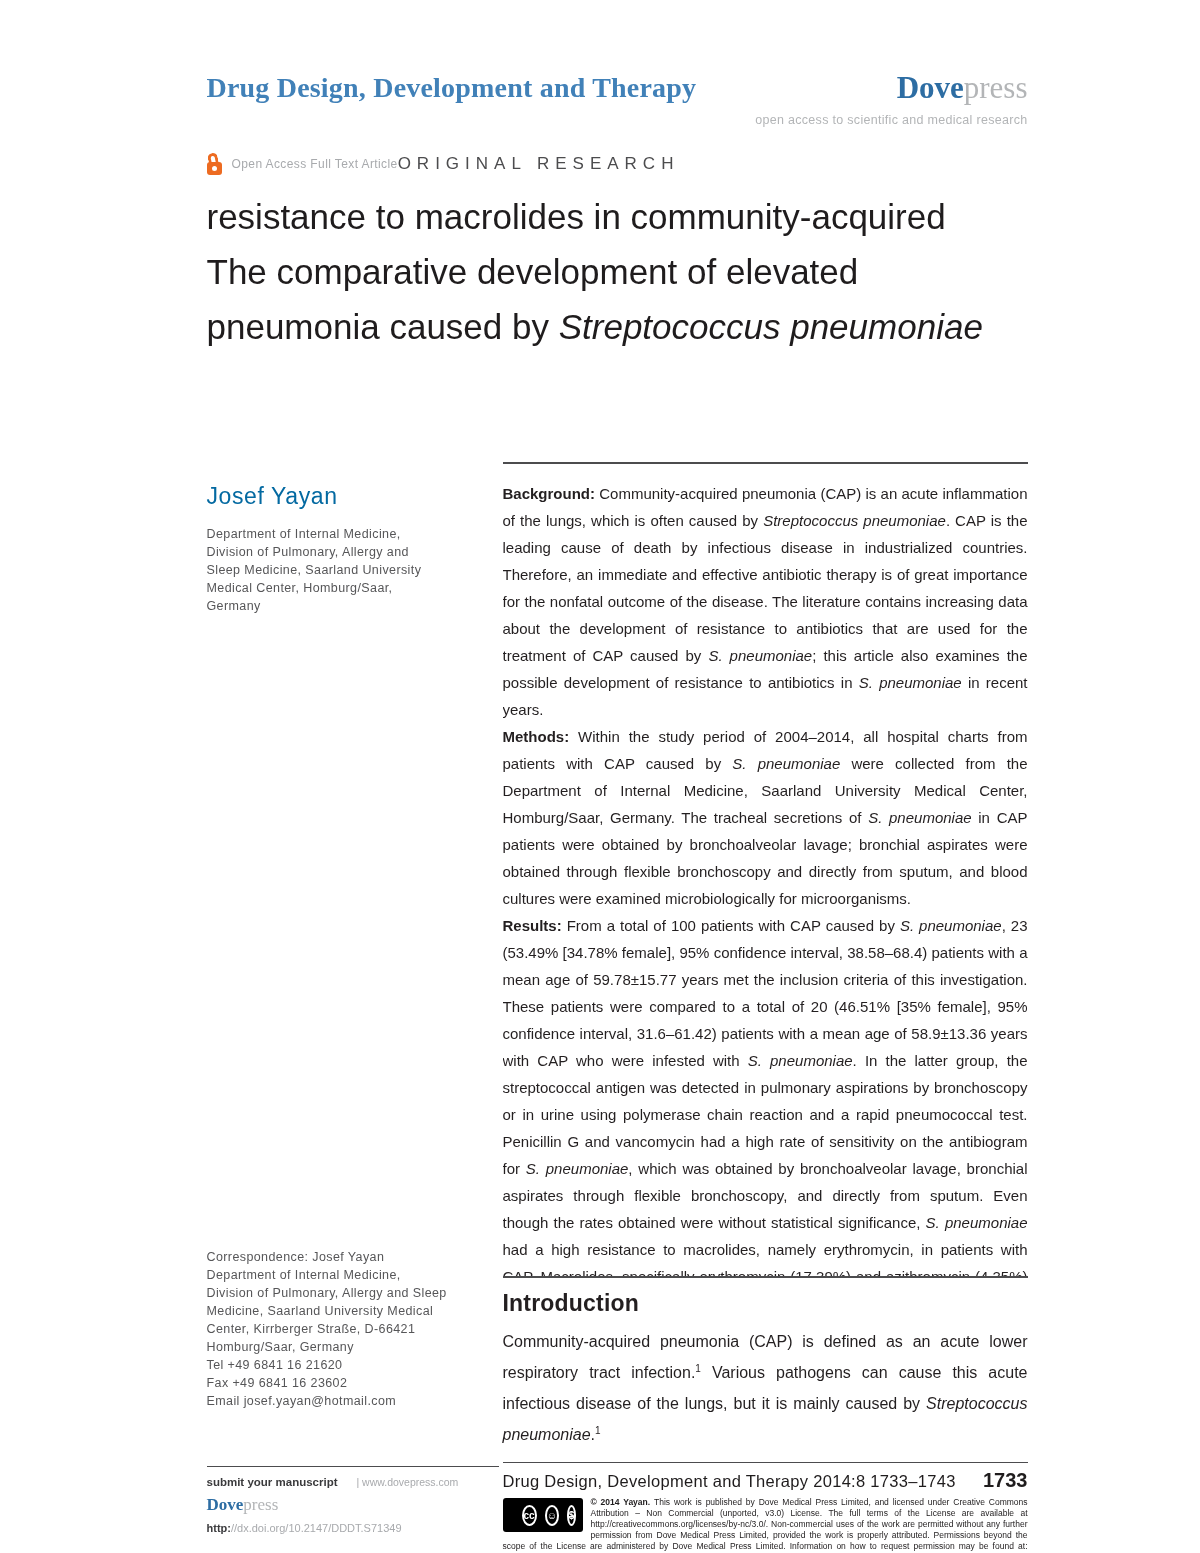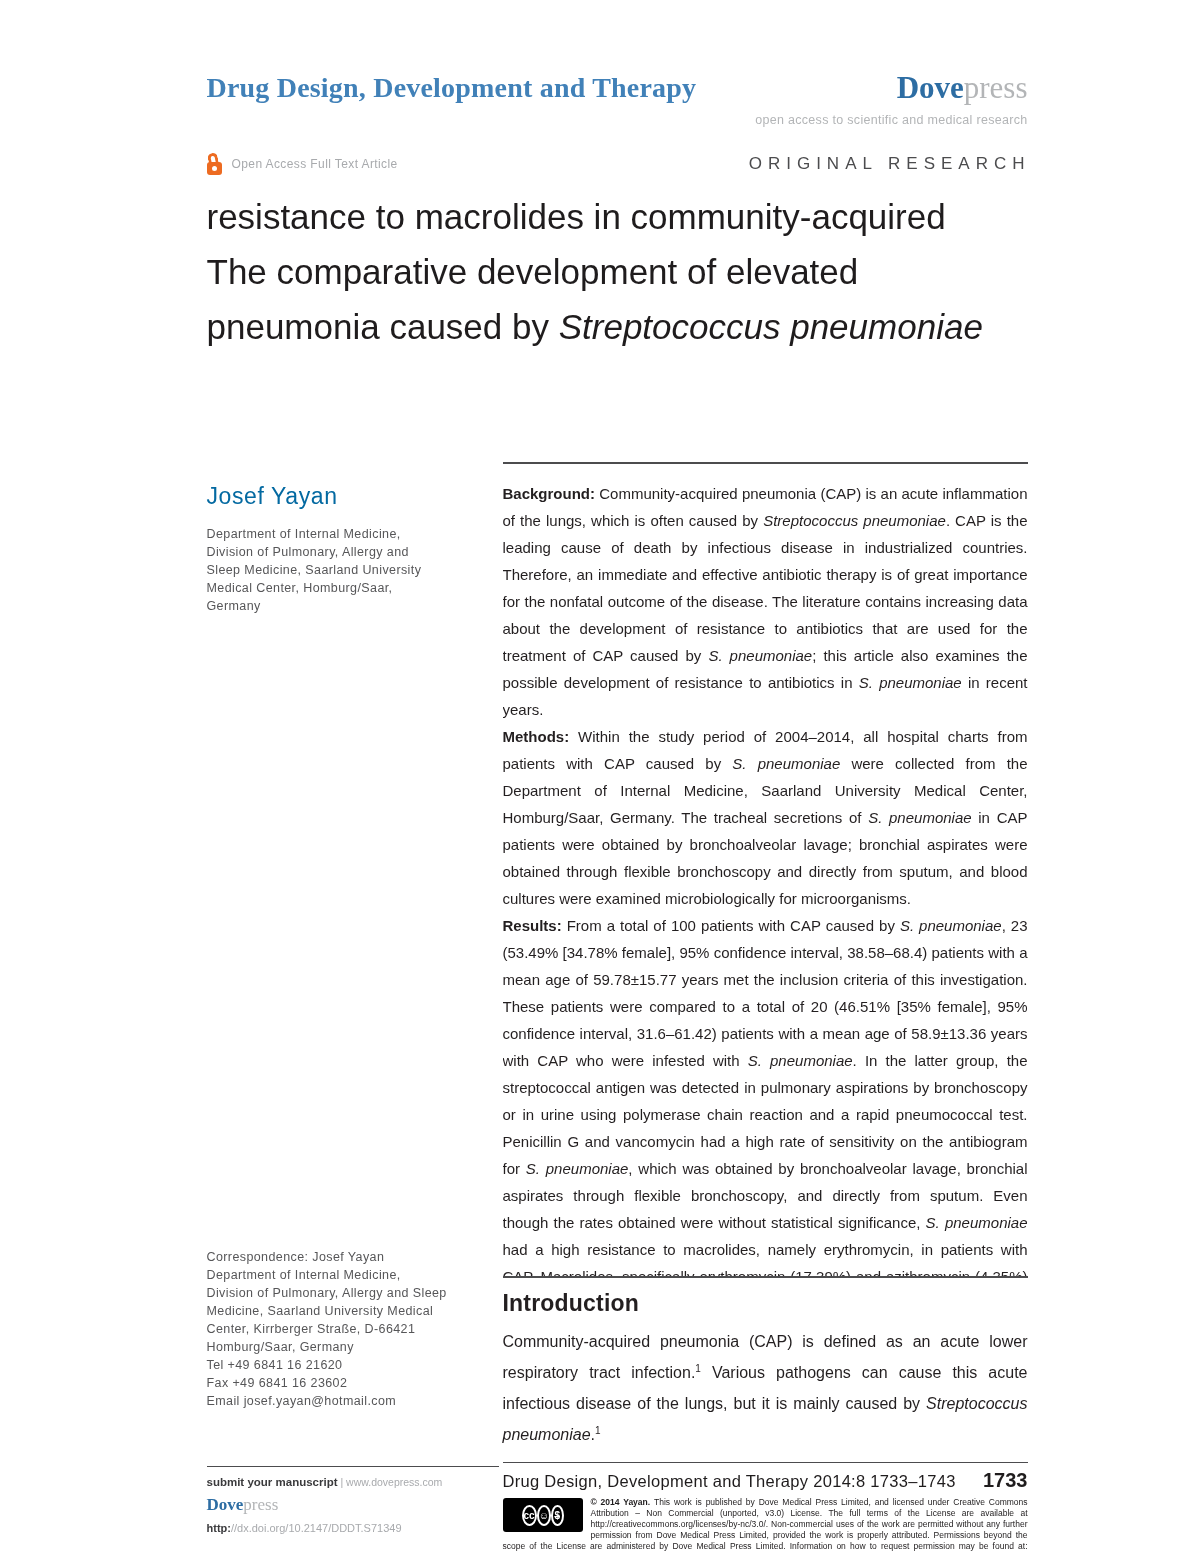--- a/index.html
+++ b/index.html
@@ -18,22 +18,22 @@
     display:flex; justify-content:space-between; align-items:flex-start; }
   .journal-name { font-family:"Liberation Serif", serif; font-weight:bold;
     font-size:28px; color:#4181b8; letter-spacing:0.2px; }
   .dove-logo { font-family:"Liberation Serif", serif; font-size:31px; line-height:31px; }
   .dove-logo .dove { color:#2d6da3; font-weight:bold; }
   .dove-logo .press { color:#b3b5b7; }
   .tagline { position:absolute; top:113px; right:103px; font-size:12.5px;
     color:#b3b5b7; letter-spacing:0.3px; }
 
   
-  .access-row { position:absolute; top:153px; left:137px; right:100px;
-    display:flex; justify-content:space-between; align-items:center; }
+  .access-row { position:absolute; top:153px; left:137px; right:108px;
+    display:flex; justify-content:flex-start; align-items:center; }
   .open-access { display:flex; align-items:center; gap:9px;
     color:#a8aaad; font-size:12px; letter-spacing:0.4px; }
   .lock-icon { position:relative; width:16px; height:22px; flex:0 0 auto; }
   .lock-icon .shackle { position:absolute; top:0; left:1px; width:10px; height:12px;
     border:3px solid #ed6b21; border-radius:6px 6px 0 0; border-bottom:none;
     transform:rotate(-12deg); }
   .lock-icon .body { position:absolute; bottom:0; left:0; width:15px; height:13px;
     background:#ed6b21; border-radius:3px; }
   .lock-icon .hole { position:absolute; bottom:4px; left:5px; width:5px; height:5px;
     background:#ffffff; border-radius:50%; }
@@ -59,39 +59,39 @@
   .abstract p { margin:0; }
   .section-rule { border-top:2px solid #4c4c4e; }
   .intro-heading { margin-top:12px; font-size:23px; font-weight:bold; letter-spacing:0.2px; }
   .intro-body { margin-top:9px; font-size:16px; line-height:31px; text-align:justify; }
 
   
   .footer-left { position:absolute; left:137px; top:1466px; width:292px;
     border-top:1px solid #4c4c4e; }
   .submit-row { margin-top:9px; font-size:11.5px; }
   .submit-row .sb { font-weight:bold; color:#3a3a3c; }
-  .submit-row .sg { color:#a8aaad; font-size:10.5px; }
+  .submit-row .sg { color:#a8aaad; font-size:10.5px;margin-left:16px; }
   .footer-dove { margin-top:7px; font-family:"Liberation Serif", serif; font-size:17px; }
   .footer-dove .dove { color:#2d6da3; font-weight:bold; }
   .footer-dove .press { color:#b3b5b7; }
   .doi-row { margin-top:7px; font-size:11px; }
   .doi-row .db { font-weight:bold; color:#3a3a3c; }
   .doi-row .dg { color:#a8aaad; }
 
   .footer-right { position:absolute; left:433px; right:103px; top:1462px;
     border-top:1px solid #4c4c4e; }
   .citation-row { display:flex; justify-content:space-between; align-items:baseline;
     margin-top:6px; }
   .citation { font-size:16.5px; letter-spacing:0.3px; color:#1f1c1d; }
   .page-num { font-size:20px; font-weight:bold; color:#1f1c1d; }
   .license { margin-top:5px; font-size:8.5px; line-height:11px; text-align:justify;
     color:#1f1c1d; }
   .cc-badge { float:left; width:80px; height:34px; background:#000000; border-radius:3px;
     margin:1px 8px 2px 0; display:flex; align-items:center; justify-content:space-around;
-    padding:0 19px; }
+    padding:0 19px;gap:8px; }
   .cc-circle { width:21px; height:21px; border:2px solid #ffffff; border-radius:50%;
     color:#ffffff; font-size:10px; font-weight:bold; display:flex; align-items:center;
     justify-content:center; }
   .cc-circle.nc span { text-decoration:line-through; }
 </style>
 </head>
 <body>
 
 <div class="page">
 

